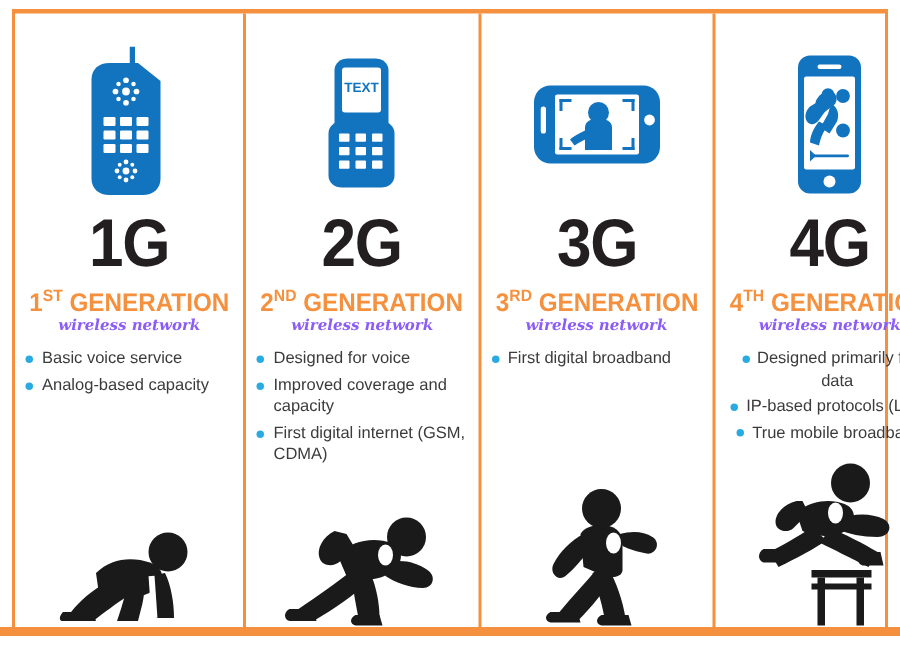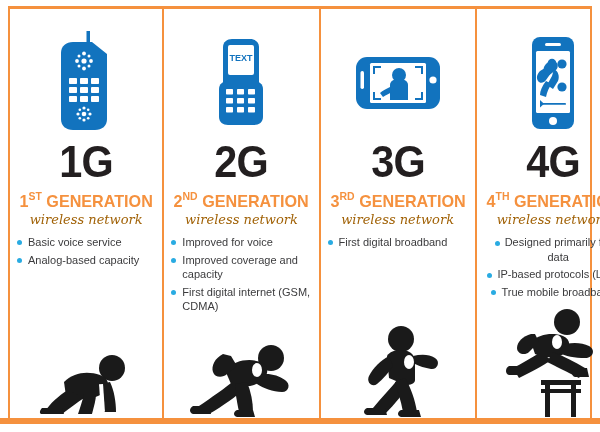--- a/index.html
+++ b/index.html
@@ -93,24 +93,25 @@
   }
   .gen-title .ord {
     font-size: 11px;
     vertical-align: super;
     line-height: 0;
   }
   .gen-sub {
     margin-top: 3px;
     font-family: "DejaVu Serif", "Liberation Serif", serif;
     font-style: italic;
-    font-size: 13px;
-    color: #a16207;
+    font-size: 10px;
+    color: #8b5cf6;
     line-height: 1;
     white-space: nowrap;
+    font-weight: bold;
   }
   .bullets {
     margin: 9px 0 0 0;
     padding: 0;
     list-style: none;
     width: 100%;
     font-size: 11px;
     color: #3B3B3D;
     line-height: 1.32;
   }
@@ -246,21 +247,21 @@
             <rect x="11" y="76" width="7" height="5.5" rx="0.7"></rect>
             <rect x="22" y="76" width="7" height="5.5" rx="0.7"></rect>
             <rect x="33" y="76" width="7" height="5.5" rx="0.7"></rect>
           </g>
         </svg>
       </div>
       <div class="gen-big">2G</div>
       <div class="gen-title"><span>2</span><span class="ord">ND</span><span> GENERATION</span></div>
       <div class="gen-sub">wireless network</div>
       <ul class="bullets">
-        <li><span class="bullet-dot"></span><span>Improved for voice</span></li>
+        <li><span class="bullet-dot"></span><span>Designed for voice</span></li>
         <li><span class="bullet-dot"></span><span>Improved coverage and capacity</span></li>
         <li><span class="bullet-dot"></span><span>First digital internet (GSM, CDMA)</span></li>
       </ul>
       <div class="runner-box">
         <svg width="120" height="84" viewBox="0 0 120 84" aria-hidden="true">
           <g fill="#1A1A1A">
             <circle cx="90" cy="24" r="13"></circle>
             <path d="M44 36 C54 26 68 24 80 28 C88 31 88 40 82 46 C74 53 60 54 50 50 Z"></path>
             <path d="M42 20 C34 24 30 32 32 38 C34 44 42 44 46 40 L56 32 L50 22 Z"></path>
             <path d="M74 42 C84 38 96 40 104 46 C110 50 108 58 101 58 C92 58 82 54 76 50 Z"></path>

